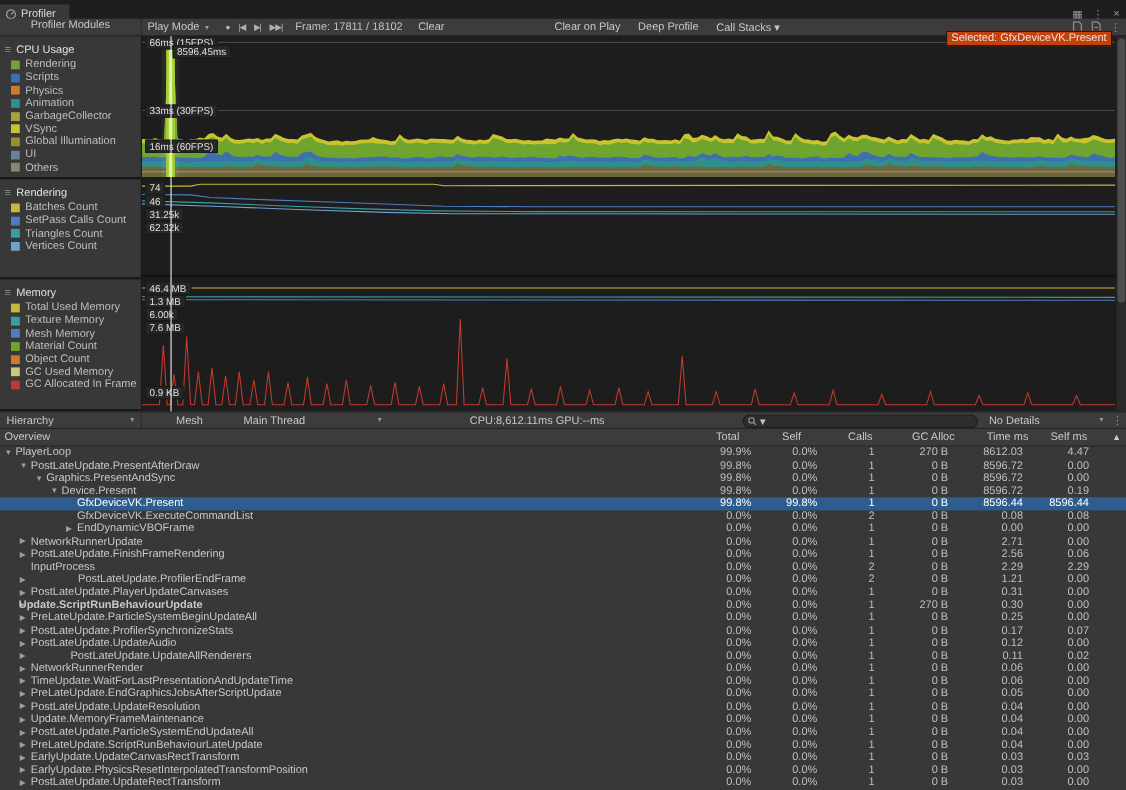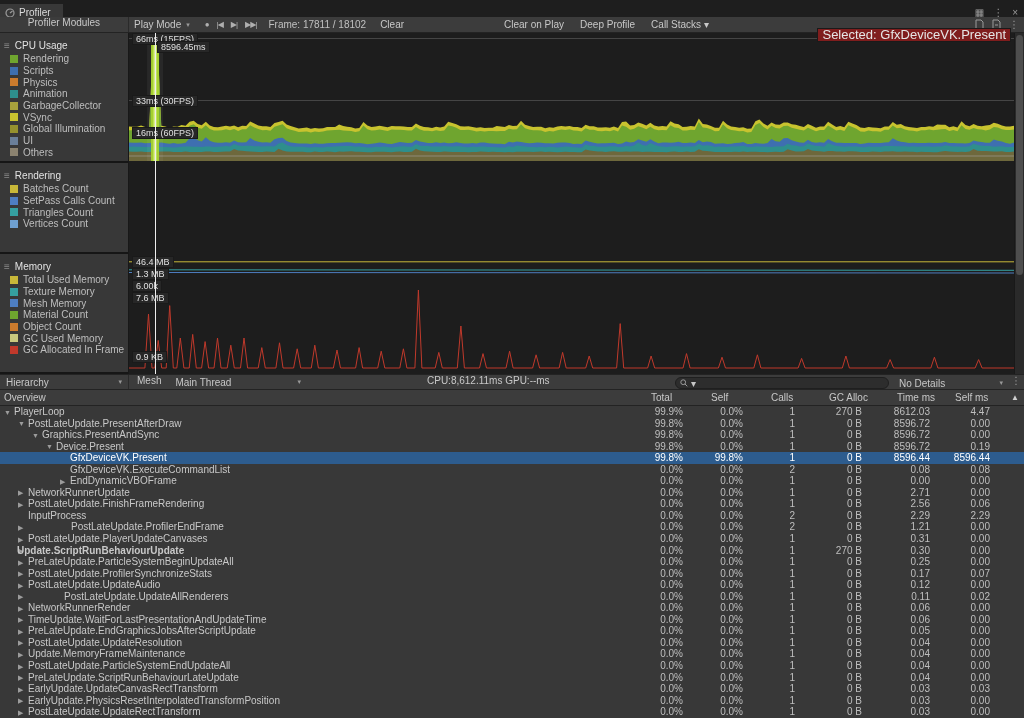--- a/index.html
+++ b/index.html
@@ -32,26 +32,26 @@
   .charts { position:absolute; top:33px; left:0; right:0; height:341px; background:#1D1D1D; }
   .sidebar { position:absolute; left:0; top:0; bottom:0; width:129px; background:#383838; border-right:1px solid #181818; overflow:hidden; }
   .mod-section { position:absolute; left:0; right:0; border-bottom:2px solid #161616; }
   .mod-header { height:16px; display:flex; align-items:center; gap:5px; padding:0 4px; color:#E2E2E2; margin-top:4px; }
   .mod-header .ham { color:#8A8A8A; }
   .mod-item { height:11.7px; display:flex; align-items:center; gap:5px; padding-left:10px; color:#BEBEBE; }
   .swatch { width:8px; height:8px; flex:0 0 8px; }
   .chart { position:absolute; left:129px; width:885px; background:#1D1D1D; border-bottom:2px solid #121212; }
   .chart svg { position:absolute; left:0; top:0; }
   .val-label { position:absolute; background:#272727; border:1px solid #1A1A1A; color:#E0E0E0; font-size:9px; line-height:10px; padding:0 3px; white-space:nowrap; z-index:20; }
-  .selected-label { position:absolute; top:-5px; right:3px; background:#7f1d1d; border:1px solid #1A1A1A; color:#E6E6E6; font-size:13px; line-height:10px; padding:1px 4px; z-index:25; }
+  .selected-label { position:absolute; top:-5px; right:3px; background:#c2410c; border:1px solid #1A1A1A; color:#E6E6E6; font-size:10px; line-height:10px; padding:1px 4px; z-index:25; }
   .sel-line { position:absolute; left:155px; top:0; height:341px; width:1px; background:#EDEDED; z-index:30; }
   .vscroll { position:absolute; right:0; top:0; bottom:0; width:10px; background:#2A2A2A; border-left:1px solid #191919; }
   .vthumb { position:absolute; left:1px; right:1px; top:2px; height:240px; background:#4E4E4E; border-radius:4px; }
   
-  .hbar { position:absolute; top:374px; left:0; right:0; height:16px; background:#3C3C3C; border-top:1px solid #232323; border-bottom:1px solid #232323; display:flex; align-items:flex-start; color:#C8C8C8; }
+  .hbar { position:absolute; top:374px; left:0; right:0; height:16px; background:#3C3C3C; border-top:1px solid #232323; border-bottom:1px solid #232323; display:flex; align-items:center; color:#C8C8C8;gap:23px; }
   .h-dd { display:flex; align-items:center; justify-content:space-between; height:100%; padding:0 6px; gap:6px; }
   .h-dd .caret { color:#999; font-size:7px; }
   .dd-hierarchy { width:129px; border-right:1px solid #2A2A2A; }
   .live-btn { padding:0 8px; }
   .cpu-gpu { position:absolute; left:427px; color:#C8C8C8; }
   .searchbox { position:absolute; left:675px; width:214px; top:2px; height:12px; background:#2D2D2D; border:1px solid #1F1F1F; border-radius:6px; display:flex; align-items:center; padding:0 4px; gap:3px; }
   .dd-details { position:absolute; left:893px; width:116px; height:16px; }
   .hbar .kebab { position:absolute; right:3px; color:#9A9A9A; }
   
   .thead { position:absolute; top:390px; left:0; right:0; height:16px; background:#3C3C3C; border-bottom:1px solid #232323; color:#C8C8C8; }
@@ -243,20 +243,32 @@
         <line x1="0" y1="123" x2="885" y2="123" stroke="#A8A8A8" stroke-width="1" opacity="0.55"></line>
         <rect x="18.019" y="0" width="16" height="128" fill="#FFFFFF" opacity="0.05"></rect>
         <rect x="22.019" y="0" width="8" height="128" fill="#A8D32F" opacity="0.95"></rect>
         <rect x="24.519" y="0" width="3" height="128" fill="#D9EF84"></rect>
       </svg>
       <span class="val-label" style="left: 3px; top: 0px;">66ms (15FPS)</span>
       <span class="val-label" style="left: 3px; top: 62px;">33ms (30FPS)</span>
       <span class="val-label" style="left: 3px; top: 94px;">16ms (60FPS)</span>
       <span class="val-label" style="left: 28px; top: 8px;">8596.45ms</span>
     </div>
+  <div class="chart" id="chart-rendering" style="top:130px;height:89px">
+      <svg width="885" height="89" viewBox="0 0 885 89" preserveAspectRatio="none">
+        <polyline points="0.0,6.2 44.3,6.2 53.1,4.5 265.5,4.5 274.4,5.8 885.0,5.3" fill="none" stroke="#C8B839" stroke-width="1"></polyline>
+        <polyline points="0.0,13.8 44.3,14.2 62.0,16.5 115.0,18.7 177.0,20.9 239.0,23.1 274.4,24.5 354.0,24.9 885.0,24.9" fill="none" stroke="#4E7EC1" stroke-width="1"></polyline>
+        <polyline points="0.0,19.6 62.0,21.4 123.9,24.0 194.7,26.7 265.5,28.7 354.0,29.4 885.0,29.5" fill="none" stroke="#35A0A0" stroke-width="1"></polyline>
+        <polyline points="0.0,22.3 70.8,24.7 141.6,27.4 221.3,30.1 283.2,31.3 885.0,31.8" fill="none" stroke="#6FA0D0" stroke-width="1"></polyline>
+      </svg>
+      <span class="val-label" style="left: 3px; top: 2px;">74</span>
+      <span class="val-label" style="left: 3px; top: 14px;">46</span>
+      <span class="val-label" style="left: 3px; top: 26px;">31.25k</span>
+      <span class="val-label" style="left: 3px; top: 38px;">62.32k</span>
+    </div>
   <div class="chart" id="chart-memory" style="top:221px;height:120px;border-bottom:none">
       <svg width="885" height="120" viewBox="0 0 885 120" preserveAspectRatio="none">
         <polyline points="0.0,7.8 885.0,7.8" fill="none" stroke="#C8B839" stroke-width="1"></polyline>
         <polyline points="0.0,15.8 885.0,16.3" fill="none" stroke="#35A0A0" stroke-width="1"></polyline>
         <polyline points="0.0,18.5 885.0,19.0" fill="none" stroke="#4E7EC1" stroke-width="1"></polyline>
         <path d="M0,114.0 L15.9,114.0 L19.5,60.0 L23.0,114.0 L25.7,114.0 L29.2,86.4 L32.7,114.0 L37.2,114.0 L40.7,51.6 L44.3,114.0 L47.8,114.0 L51.3,84.0 L54.9,114.0 L60.2,114.0 L63.7,80.4 L67.3,114.0 L72.6,114.0 L76.1,87.6 L79.6,114.0 L85.0,114.0 L88.5,84.0 L92.0,114.0 L98.2,114.0 L101.8,91.2 L105.3,114.0 L111.5,114.0 L115.0,84.0 L118.6,114.0 L129.2,114.0 L132.8,93.6 L136.3,114.0 L146.9,114.0 L150.5,88.8 L154.0,114.0 L164.6,114.0 L168.2,94.8 L171.7,114.0 L182.3,114.0 L185.8,91.2 L189.4,114.0 L204.4,114.0 L208.0,96.0 L211.5,114.0 L226.6,114.0 L230.1,93.6 L233.6,114.0 L248.7,114.0 L252.2,97.2 L255.8,114.0 L270.8,114.0 L274.4,94.8 L277.9,114.0 L285.9,114.0 L289.4,36.0 L292.9,114.0 L306.2,114.0 L309.8,98.4 L313.3,114.0 L328.3,114.0 L331.9,72.0 L335.4,114.0 L350.5,114.0 L354.0,99.6 L357.5,114.0 L377.0,114.0 L380.6,97.2 L384.1,114.0 L403.6,114.0 L407.1,100.8 L410.6,114.0 L430.1,114.0 L433.6,98.4 L437.2,114.0 L456.7,114.0 L460.2,102.0 L463.7,114.0 L487.6,114.0 L491.2,69.6 L494.7,114.0 L518.6,114.0 L522.1,102.0 L525.7,114.0 L554.0,114.0 L557.5,99.6 L561.1,114.0 L589.4,114.0 L593.0,103.2 L596.5,114.0 L624.8,114.0 L628.4,100.8 L631.9,114.0 L669.1,114.0 L672.6,104.4 L676.1,114.0 L713.3,114.0 L716.9,102.0 L720.4,114.0 L757.6,114.0 L761.1,105.6 L764.6,114.0 L801.8,114.0 L805.4,103.2 L808.9,114.0 L846.1,114.0 L849.6,105.6 L853.1,114.0 L885,114.0" fill="none" stroke="#C0392B" stroke-width="1"></path>
       </svg>
       <span class="val-label" style="left: 3px; top: 2px;">46.4 MB</span>
       <span class="val-label" style="left: 3px; top: 14px;">1.3 MB</span>
       <span class="val-label" style="left: 3px; top: 26px;">6.00k</span>

